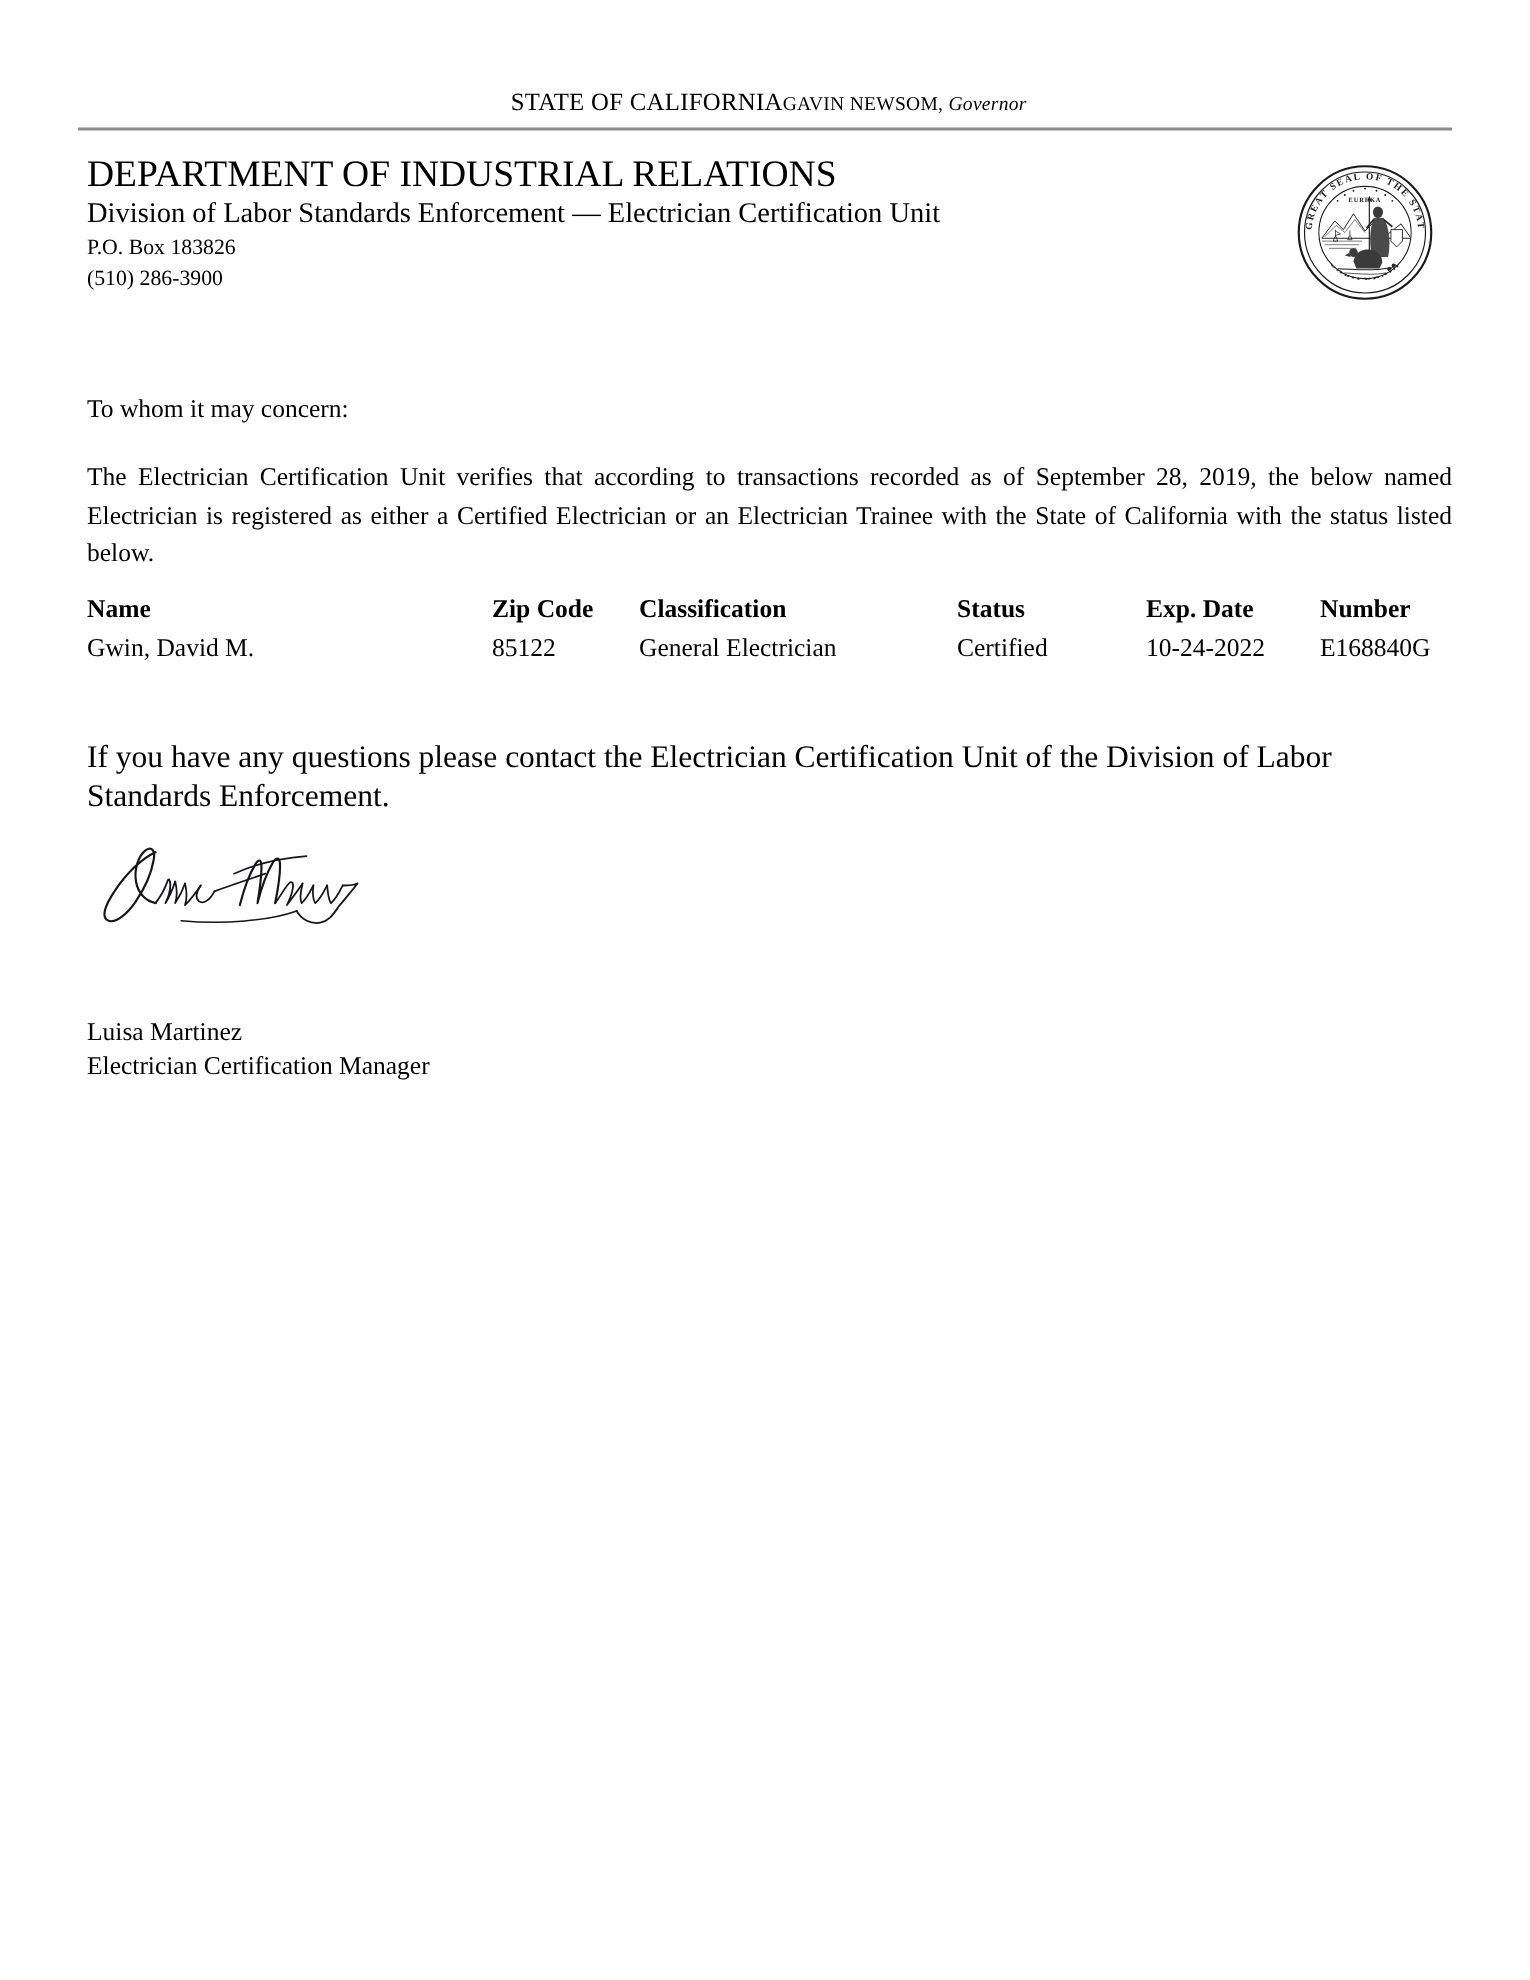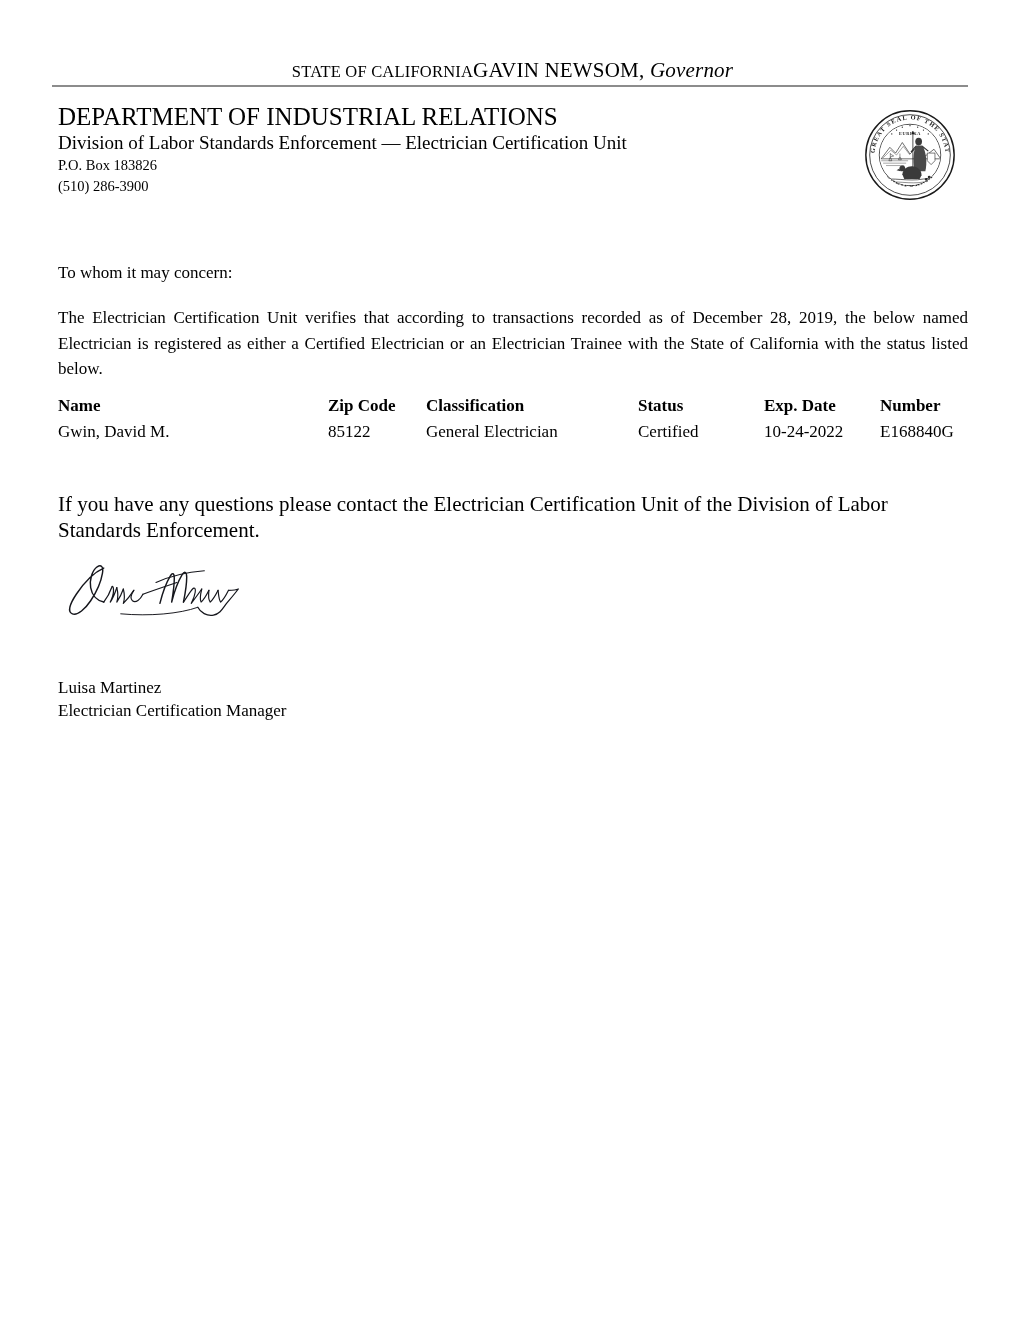--- a/index.html
+++ b/index.html
@@ -32,21 +32,21 @@
     display: flex;
     justify-content: center;
     align-items: baseline;
   }
   .lh-state {
     font-size: 16.5px;
     letter-spacing: 0.2px;
     white-space: nowrap;
   }
   .lh-gov {
-    font-size: 21px;
+    font-size: 13px;
     letter-spacing: 0.2px;
     white-space: nowrap;
   }
   .lh-gov .gov-title {
     font-style: italic;
   }
 
   .hrule {
     position: absolute;
     top: 85px;
@@ -259,21 +259,21 @@
         <circle cx="100" cy="39" r="1.3"></circle>
         <circle cx="116" cy="42" r="1.3"></circle>
         <circle cx="128" cy="48" r="1.3"></circle>
         <circle cx="138" cy="56" r="1.3"></circle>
       </g>
     </svg>
   </div>
 
   <div class="salutation">To whom it may concern:</div>
 
-  <div class="para-main">The Electrician Certification Unit verifies that according to transactions recorded as of December 28, 2019, the below named Electrician is registered as either a Certified Electrician or an Electrician Trainee with the State of California with the status listed below.</div>
+  <div class="para-main">The Electrician Certification Unit verifies that according to transactions recorded as of September 28, 2019, the below named Electrician is registered as either a Certified Electrician or an Electrician Trainee with the State of California with the status listed below.</div>
 
   <table class="record-table">
     <thead>
       <tr>
         <th class="col-name">Name</th>
         <th class="col-zip">Zip Code</th>
         <th class="col-class">Classification</th>
         <th class="col-status">Status</th>
         <th class="col-exp">Exp. Date</th>
         <th class="col-number">Number</th>

